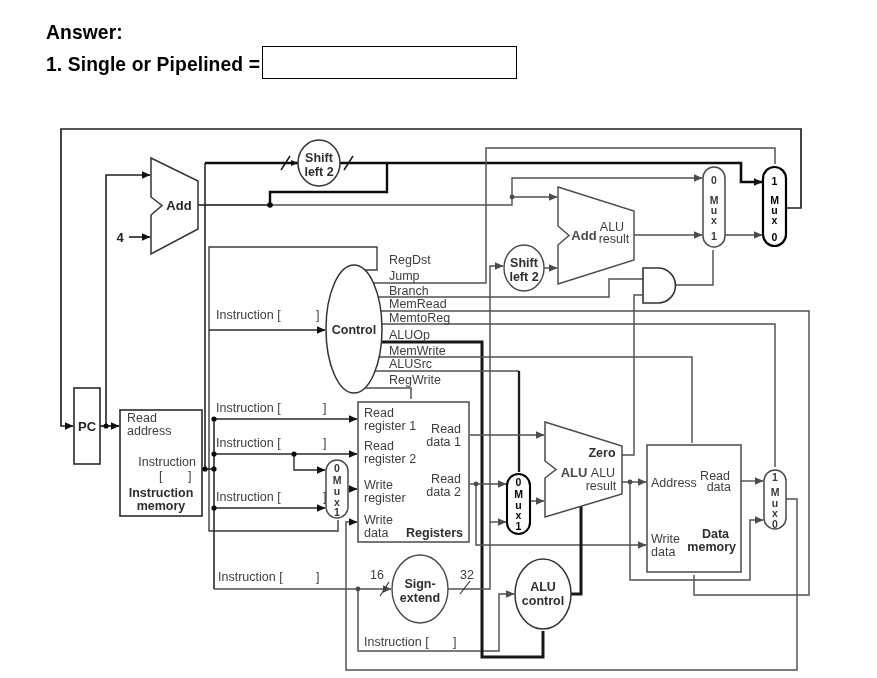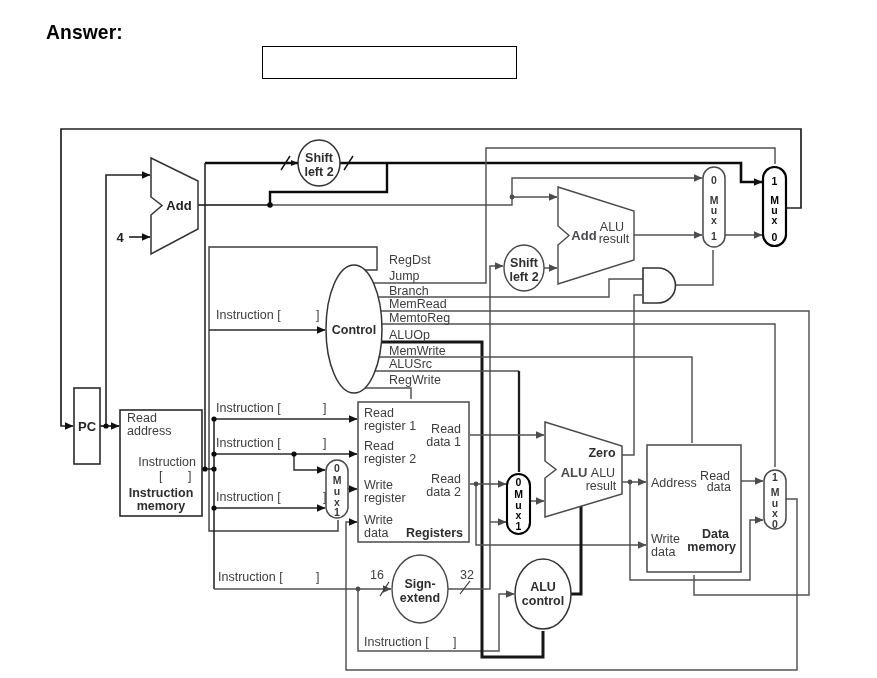--- a/index.html
+++ b/index.html
@@ -13,20 +13,21 @@
 .kg{fill:#4a4a4c;font-size:13px;font-weight:bold;}
 .m{fill:#39393b;font-size:10.5px;font-weight:bold;}
 .mk{fill:#000;font-size:10.5px;font-weight:bold;}
 </style>
 </head>
 <body>
 <div id="page">
 
 <div class="hdr" style="top:22px;">Answer:</div>
 
+<div class="hdr" style="top:54px;">1. Single or Pipelined =</div>
 
 <div style="position:absolute;left:262px;top:46px;width:253px;height:31px;border:1.5px solid #000;background:#fff;"></div>
 
 
 <svg width="877" height="678" viewBox="0 0 877 678" style="position:absolute;left:0;top:0;">
 <defs>
 <marker id="ag" markerWidth="9" markerHeight="8" refX="8.5" refY="4" orient="auto" markerUnits="userSpaceOnUse">
  <path d="M0,0 L9,4 L0,8 Z" fill="#4c4c4e"></path>
 </marker>
 <marker id="ab" markerWidth="9" markerHeight="8" refX="8.5" refY="4" orient="auto" markerUnits="userSpaceOnUse">

